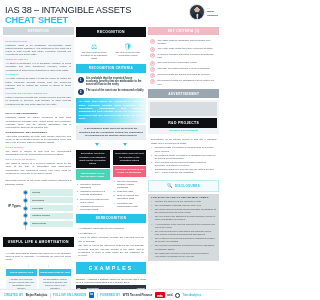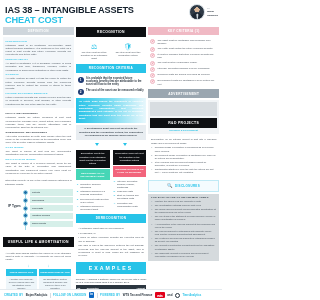--- a/index.html
+++ b/index.html
@@ -11,21 +11,21 @@
   }
   .page { position: relative; width: 222px; height: 300px; background: #fff; padding: 0; }
 
   
   .header {
     display: flex; align-items: flex-start; justify-content: space-between;
     padding: 3px 4px 1px 5px; height: 27px;
   }
   .title-wrap { padding-top: 2px; }
   .title-main {
-    font-size: 9.2px; font-weight: bold; color: #16222e; letter-spacing: -0.15px;
+    font-size: 9.2px; font-weight: normal; color: #16222e; letter-spacing: -0.15px;
     line-height: 10px; white-space: nowrap;
   }
   .title-sub {
     font-size: 9.2px; font-weight: bold; color: #27c3e8; letter-spacing: -0.1px;
     line-height: 10px;
   }
   .author-wrap { display: flex; align-items: center; gap: 2px; padding-top: 1px; }
   .avatar {
     width: 16px; height: 16px; border-radius: 50%;
     background: radial-gradient(circle at 50% 34%, #d9b79a 0 22%, #2f3a46 23% 100%);
@@ -218,21 +218,21 @@
   .f-teal { font-size: 2.7px; font-weight: bold; color: #27c3e8; }
 </style>
 </head>
 <body>
 
 <div class="page">
 
   <div class="header">
     <div class="title-wrap">
       <div class="title-main">IAS 38 – INTANGIBLE ASSETS</div>
-      <div class="title-sub">CHEAT COST</div>
+      <div class="title-sub">CHEAT SHEET</div>
     </div>
     <div class="author-wrap">
       <div class="avatar"></div>
       <div class="author-txt">
         <div class="by">by</div>
         <div class="author-name">Bojan</div>
         <div class="author-name">Radojicic</div>
       </div>
     </div>
   </div>

